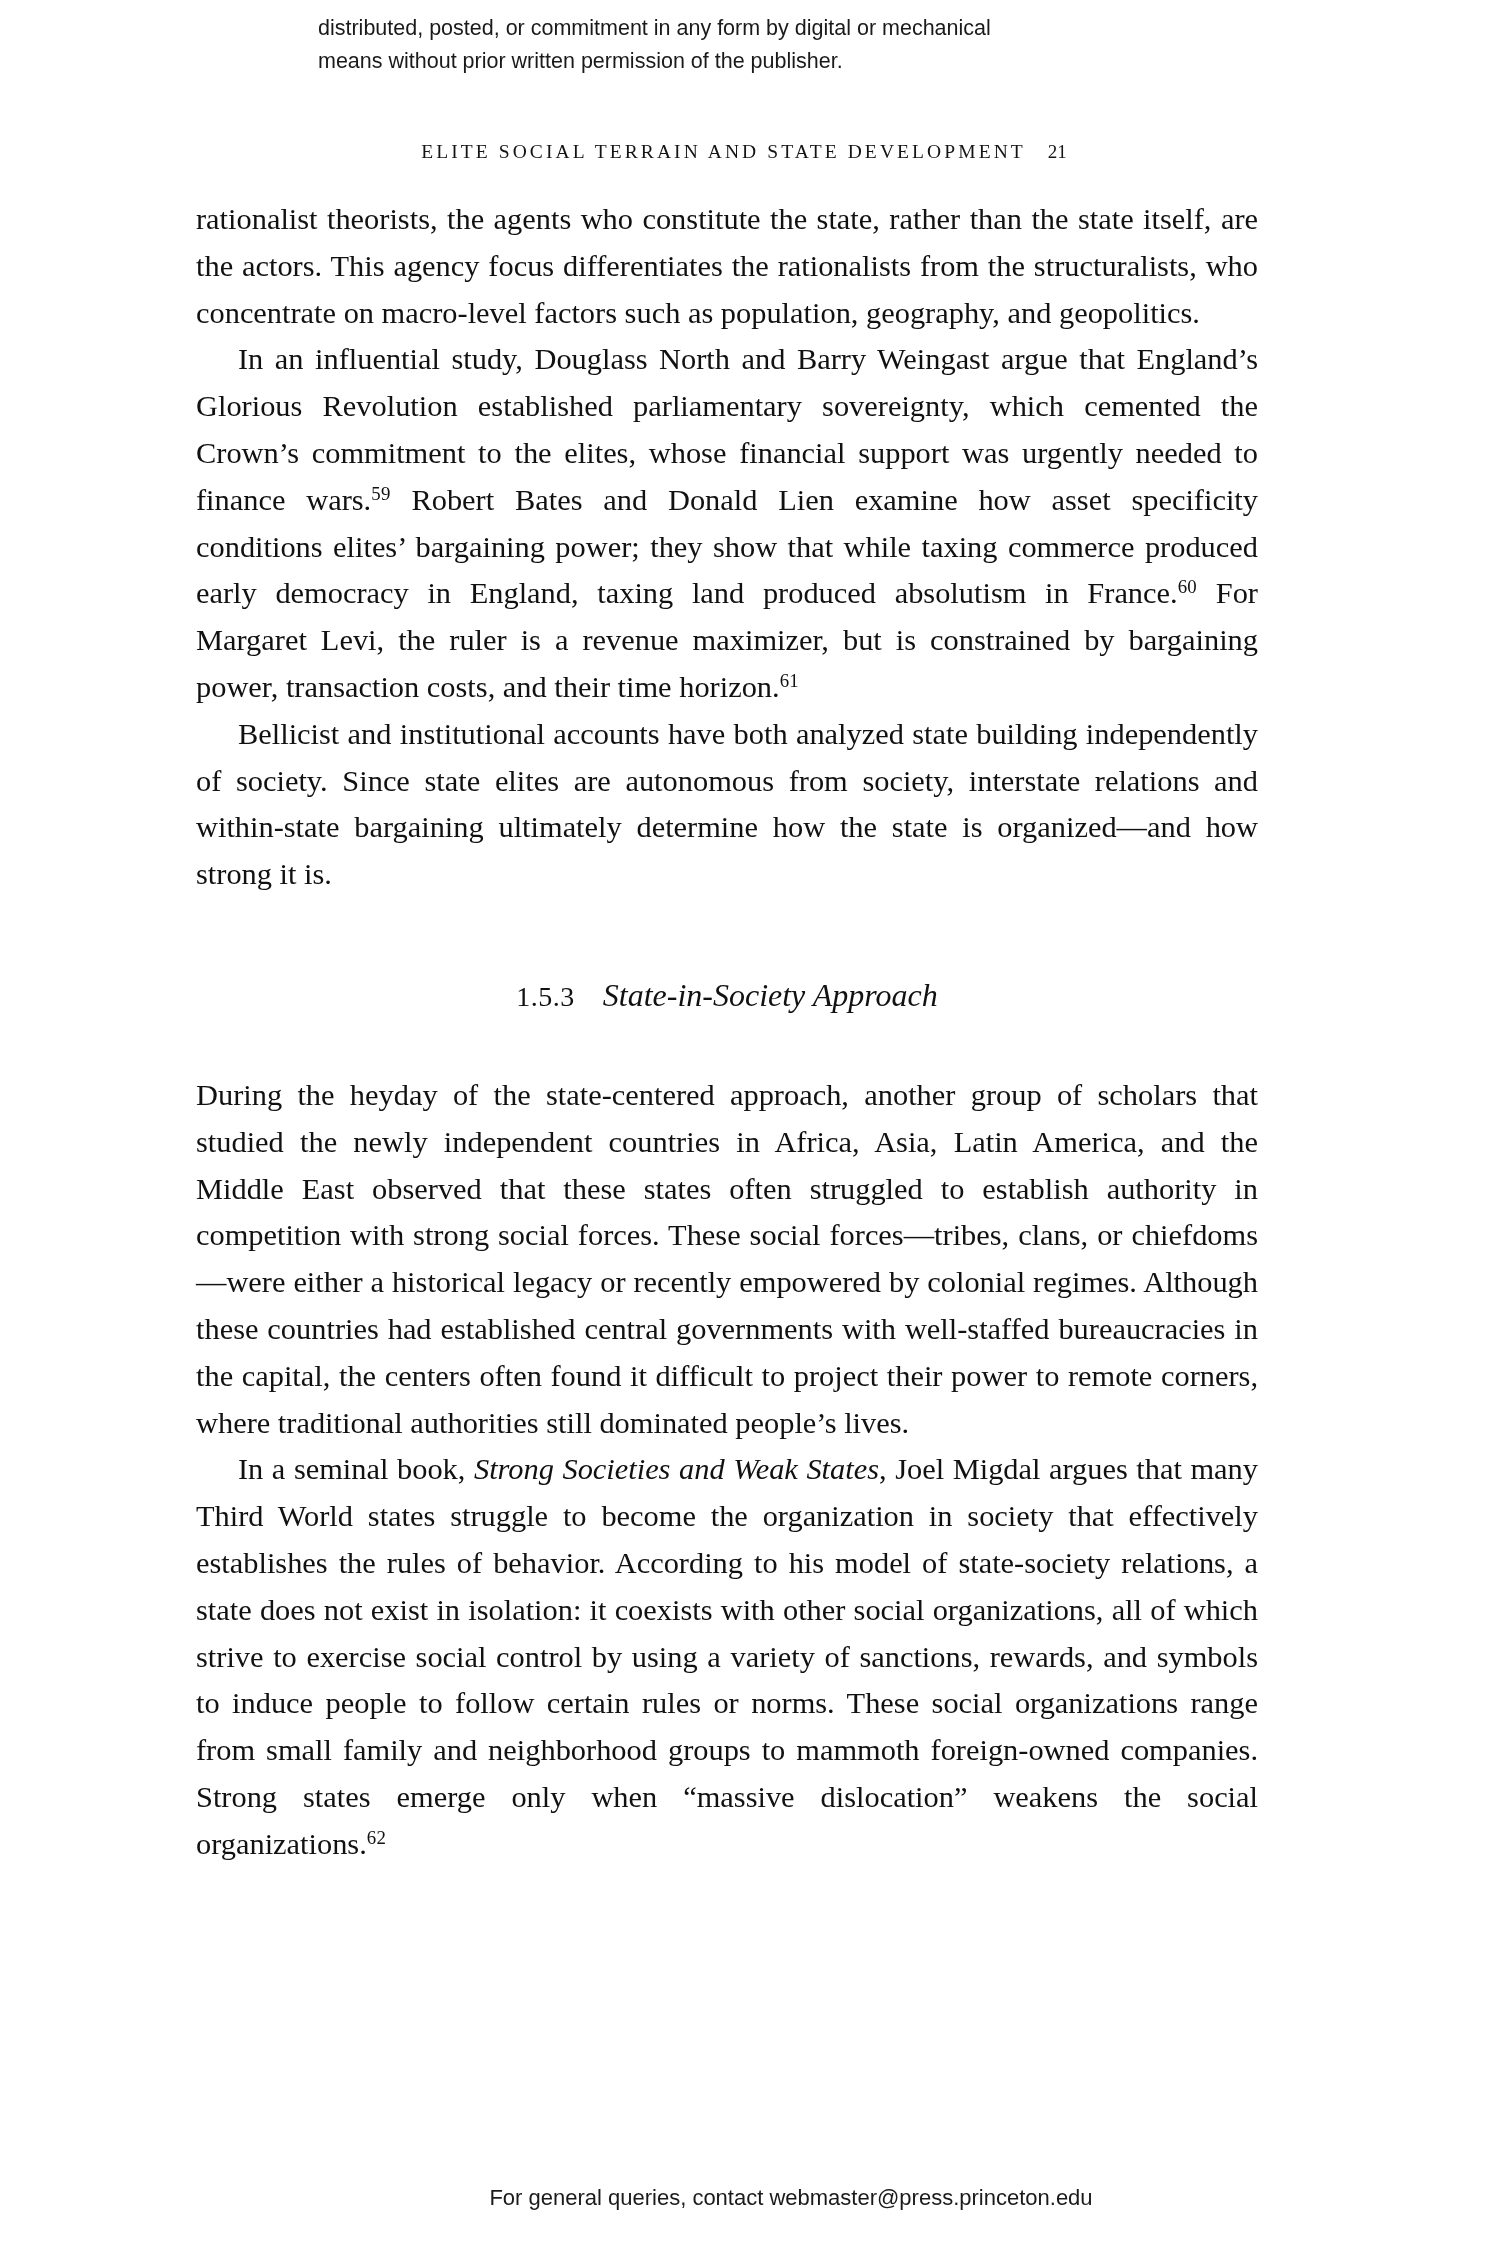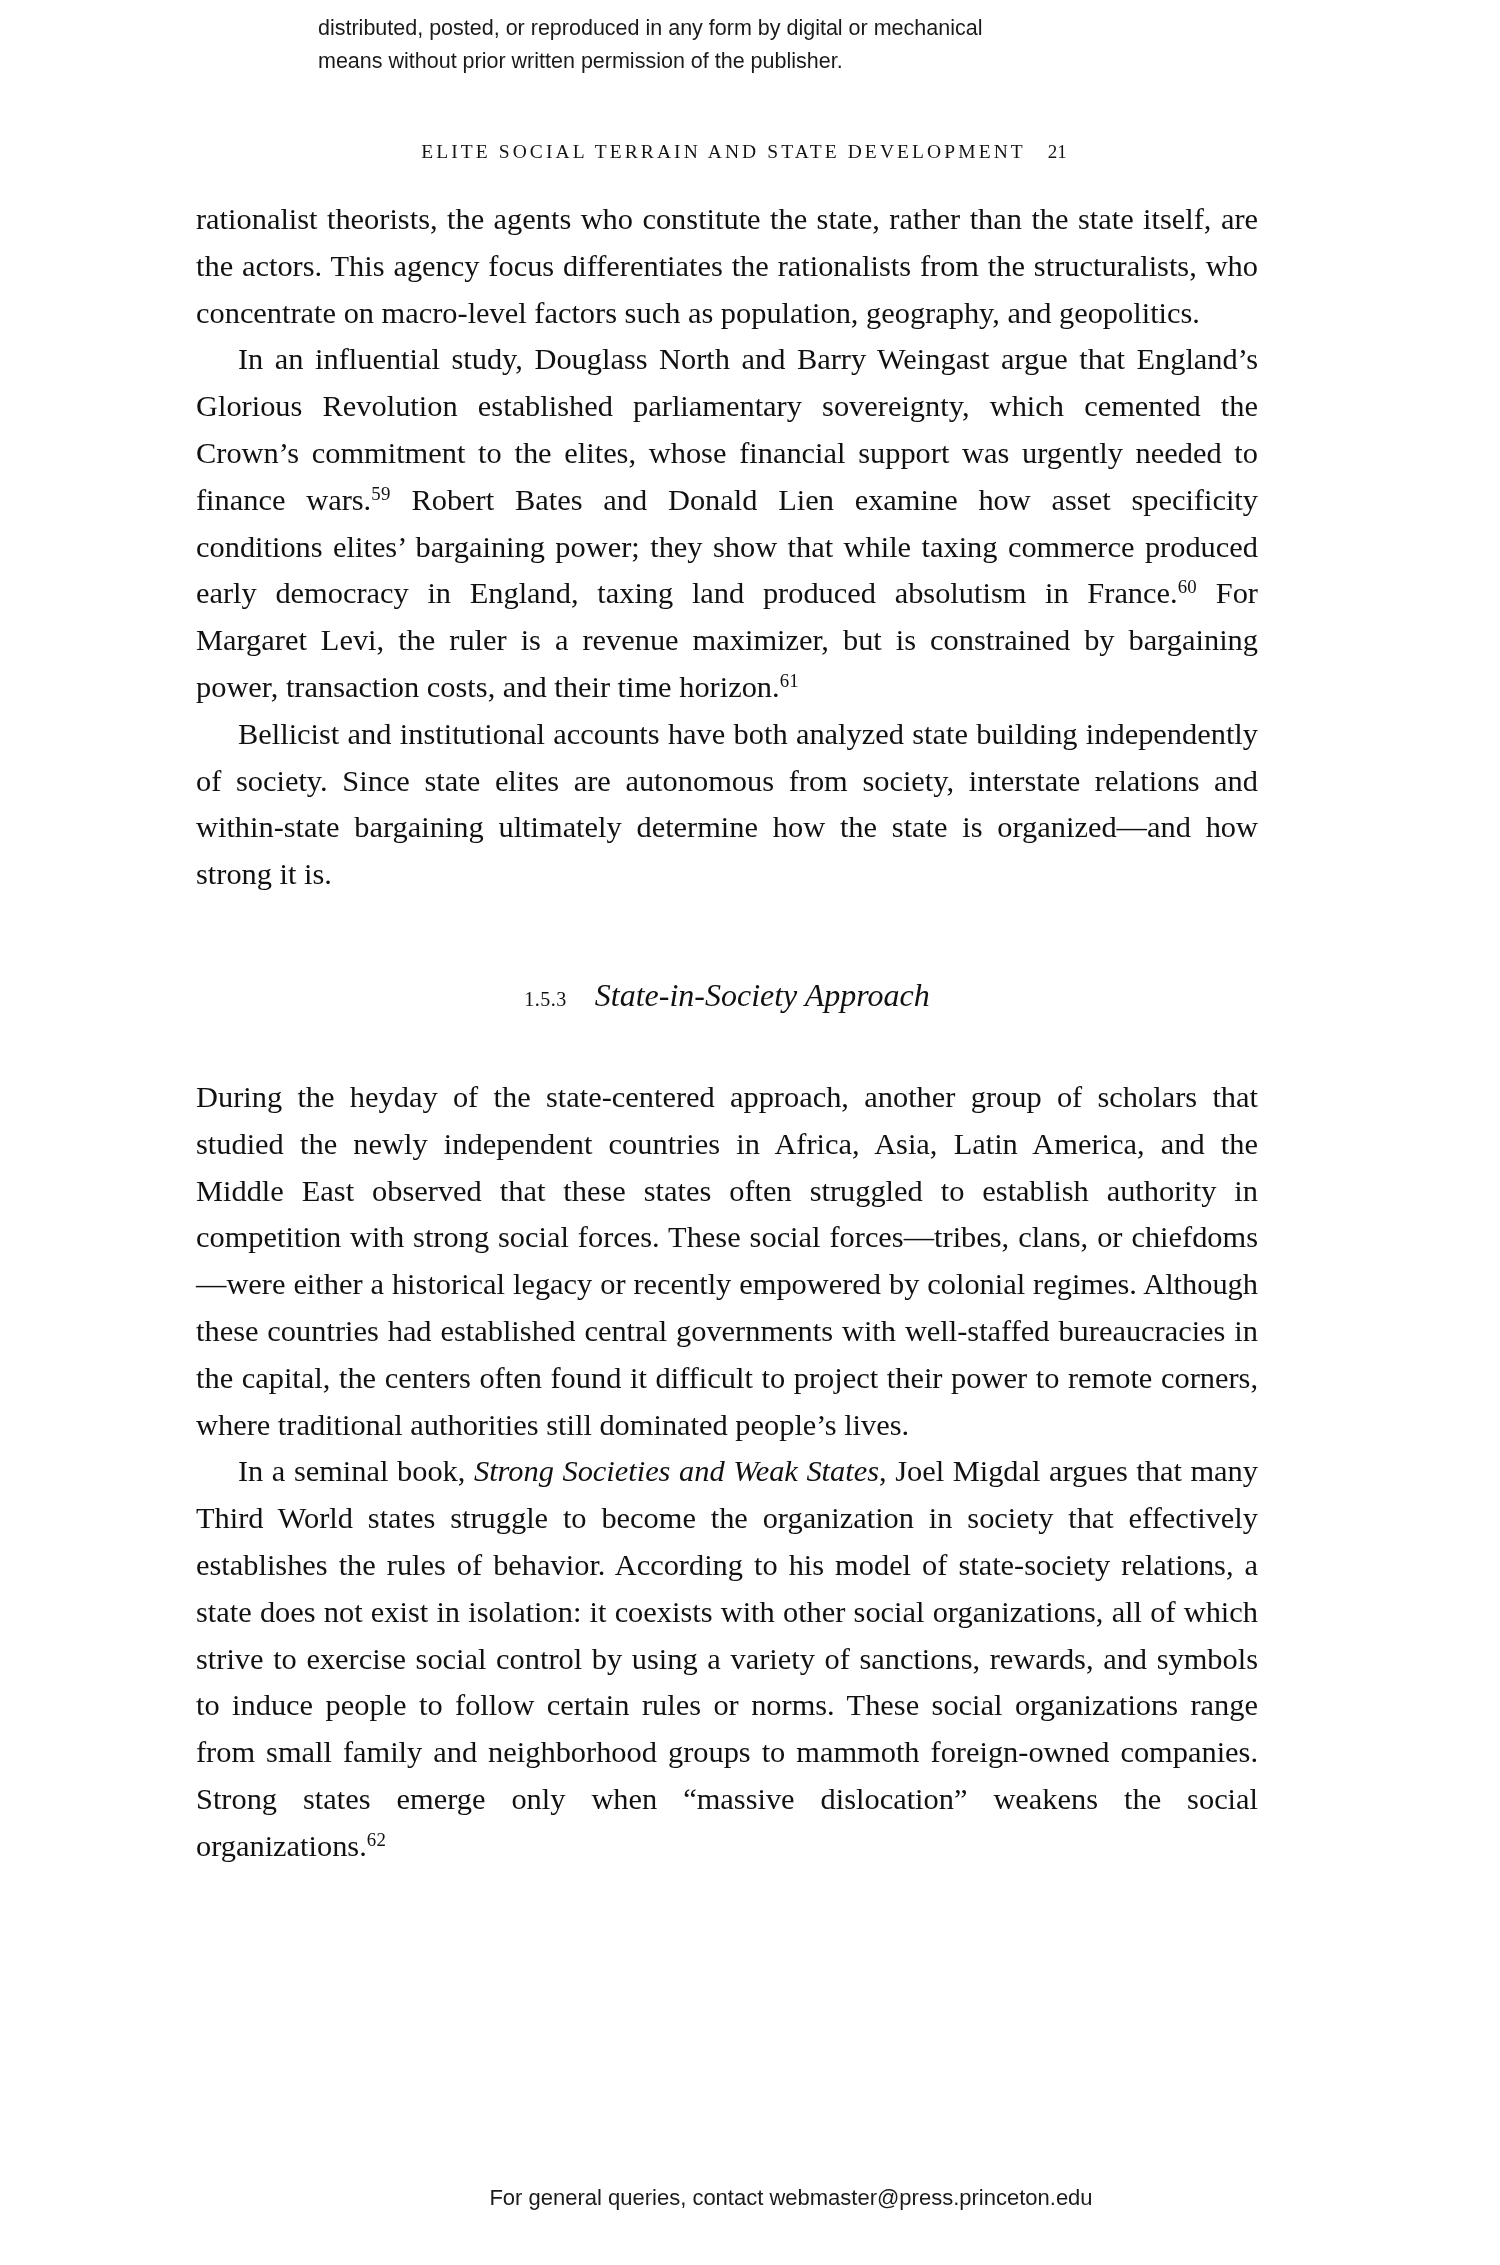--- a/index.html
+++ b/index.html
@@ -87,21 +87,21 @@
     margin: 0;
     padding: 0;
     text-align: center;
     font-size: 31px;
     line-height: 46px;
     font-weight: normal;
     white-space: nowrap;
   }
   .section-heading .sec-num {
     font-style: normal;
-    font-size: 20px;
+    font-size: 28px;
     letter-spacing: 0.5px;
   }
   .section-heading .sec-title {
     font-style: italic;
     margin-left: 28px;
     font-size: 32px;
   }
 
   .gap-before-heading { height: 74px; }
   .gap-after-heading  { height: 52px; }
@@ -117,21 +117,21 @@
     font-size: 22px;
     color: #1a1a1a;
     white-space: nowrap;
     margin-left: 41px;
   }
 </style>
 </head>
 <body>
 
 <div class="copyright-notice">
-  <div>distributed, posted, or reproduced in any form by digital or mechanical</div>
+  <div>distributed, posted, or commitment in any form by digital or mechanical</div>
   <div>means without prior written permission of the publisher.</div>
 </div>
 
 <div class="running-head">
   <span class="rh-title">Elite Social Terrain and State Development</span><span class="rh-page">21</span>
 </div>
 
 <div class="textblock">
 
   <p class="body noindent">rationalist theorists, the agents who constitute the state, rather than the state itself, are the actors. This agency focus differentiates the rationalists from the structuralists, who concentrate on macro-level factors such as population, geography, and geopolitics.</p>

